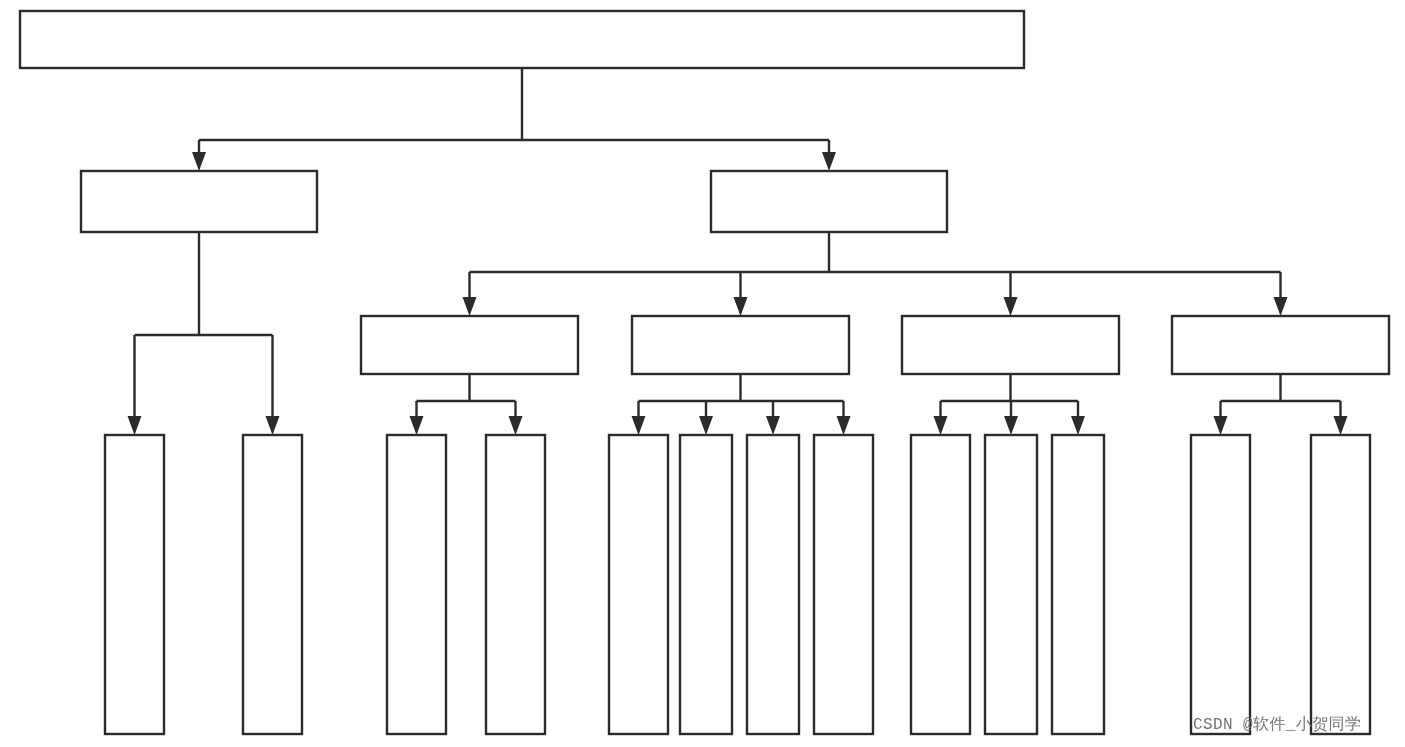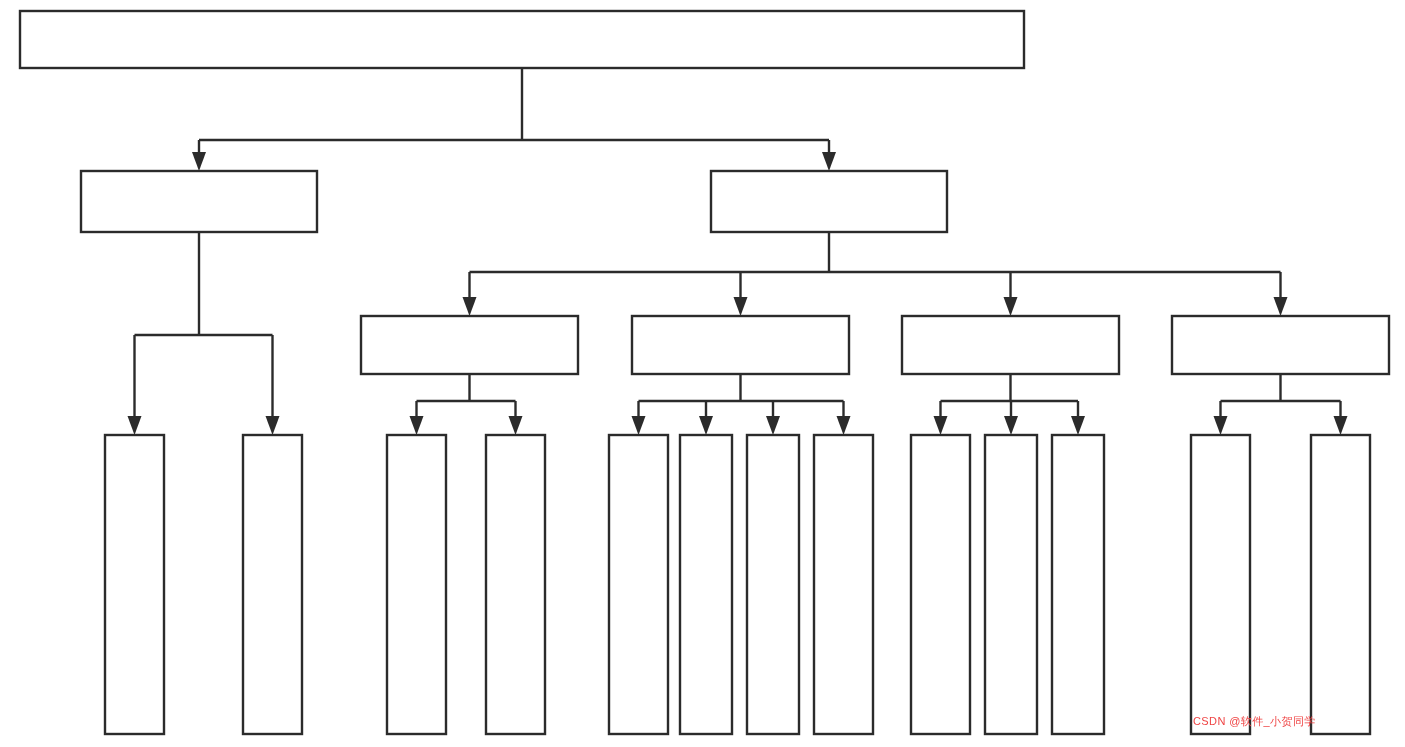--- a/index.html
+++ b/index.html
@@ -63,24 +63,25 @@
     text-orientation: upright;
     font-size: 21px;
     letter-spacing: 3px;
     align-items: flex-start;
     justify-content: center;
     padding-top: 6px;
     box-sizing: border-box;
   }
   .watermark {
     position: absolute;
-    color: #ef4444;
-    font-size: 11px;
+    color: #737373;
+    font-size: 16px;
     letter-spacing: 0.4px;
     white-space: nowrap;
+    font-family: Liberation Mono, monospace;
   }
 </style>
 </head>
 <body>
 
 <div id="canvas">
 
   <svg class="diagram" viewBox="0 0 1405 747">
     <defs>
       <marker id="arrow" viewBox="0 0 12 14" refX="6" refY="13" markerWidth="12" markerHeight="14" orient="auto-start-reverse">

